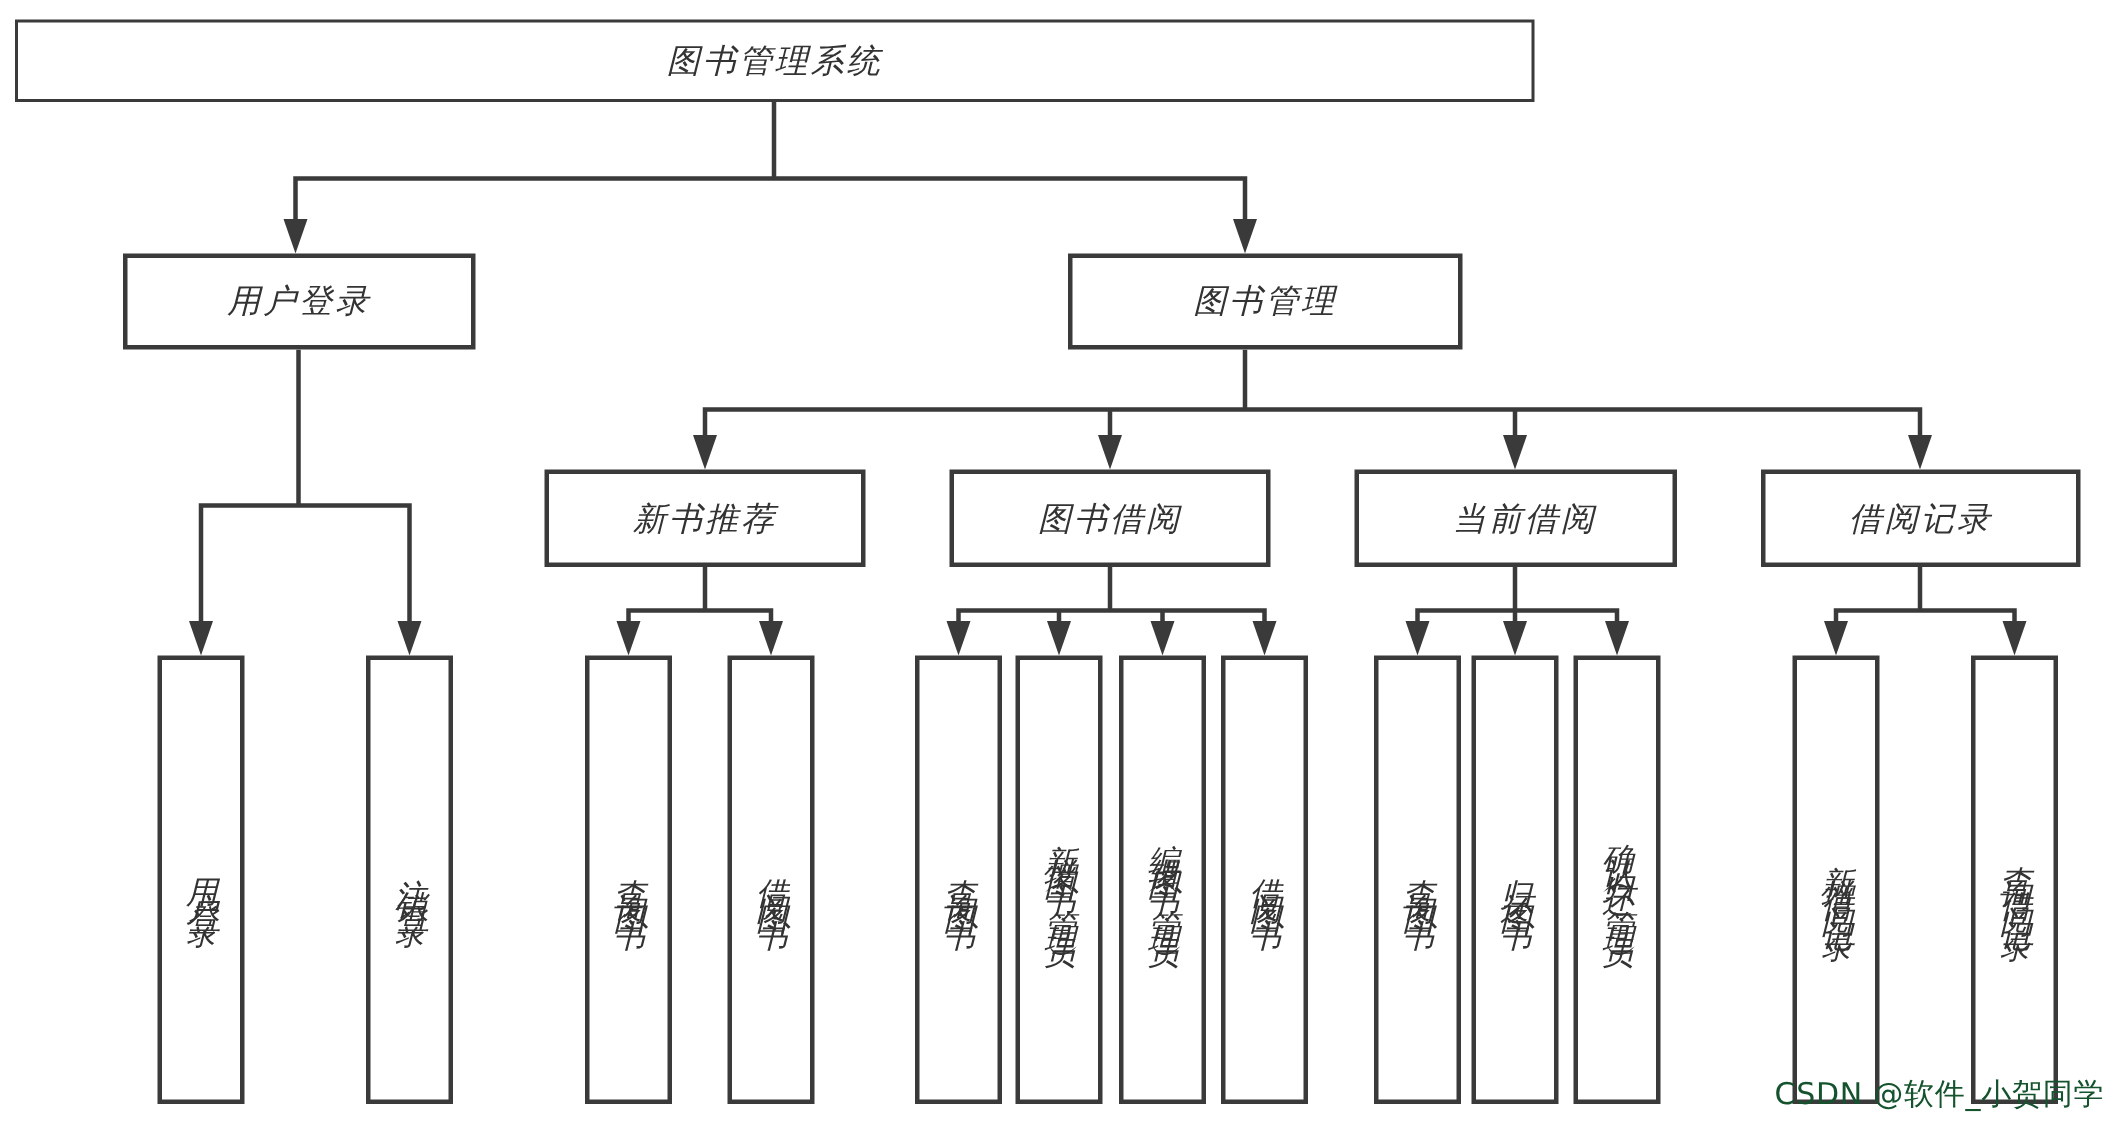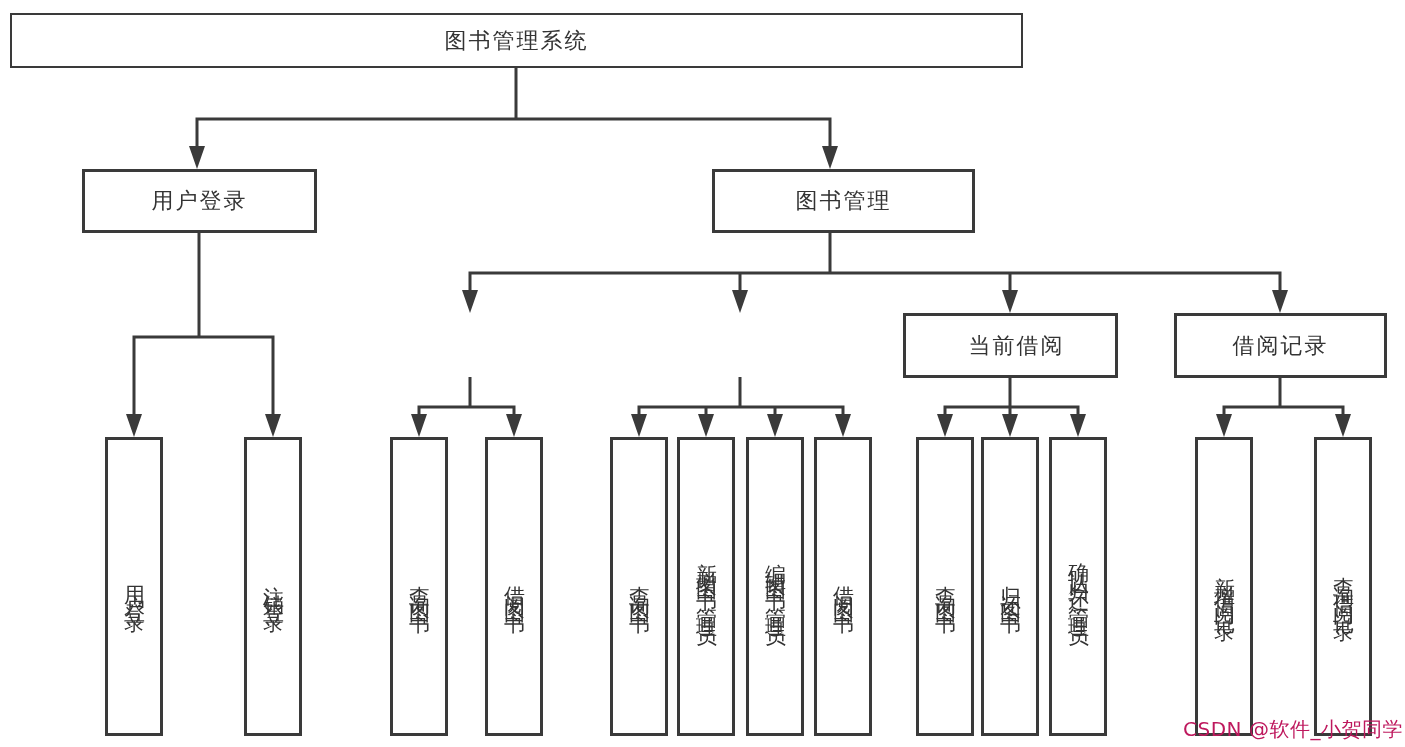--- a/index.html
+++ b/index.html
@@ -22,37 +22,38 @@
     box-sizing: border-box;
     border: 3px solid #3a3a3a;
     background: #ffffff;
     display: flex;
     align-items: center;
     justify-content: center;
     font-size: 22px;
     letter-spacing: 2px;
     color: #333333;
     z-index: 2;
+    font-style: italic;
   }
   .node.root { border-width: 2px; }
   .leaf { font-size: 21px; }
   .leaf .vtext {
     writing-mode: vertical-rl;
     text-orientation: mixed;
     letter-spacing: 9px;
     line-height: 1;
     letter-spacing: 9px;
   }
   .watermark {
     position: absolute;
     left: 1183px;
     top: 716px;
     font-size: 20px;
     letter-spacing: 0.5px;
-    color: #be185d;
+    color: #14532d;
     white-space: nowrap;
     z-index: 3;
   }
 </style>
 </head>
 <body>
 
 <div class="canvas">
 
   <svg class="connectors" width="1405" height="747" viewBox="0 0 1405 747">
@@ -114,20 +115,26 @@
     <span>图书管理系统</span>
   </div>
 
   <div class="node" style="left:82px; top:169px; width:235px; height:64px;">
     <span>用户登录</span>
   </div>
   <div class="node" style="left:712px; top:169px; width:263px; height:64px;">
     <span>图书管理</span>
   </div>
 
+  <div class="node" style="left:363px; top:313px; width:214px; height:65px;">
+    <span>新书推荐</span>
+  </div>
+  <div class="node" style="left:633px; top:313px; width:214px; height:65px;">
+    <span>图书借阅</span>
+  </div>
   <div class="node" style="left:903px; top:313px; width:215px; height:65px;padding-left:12px;">
     <span>当前借阅</span>
   </div>
   <div class="node" style="left:1174px; top:313px; width:213px; height:65px;">
     <span>借阅记录</span>
   </div>
 
   <div class="node leaf" style="left:105px; top:437px; width:58px; height:299px;">
     <span class="vtext">用户登录</span>
   </div>

